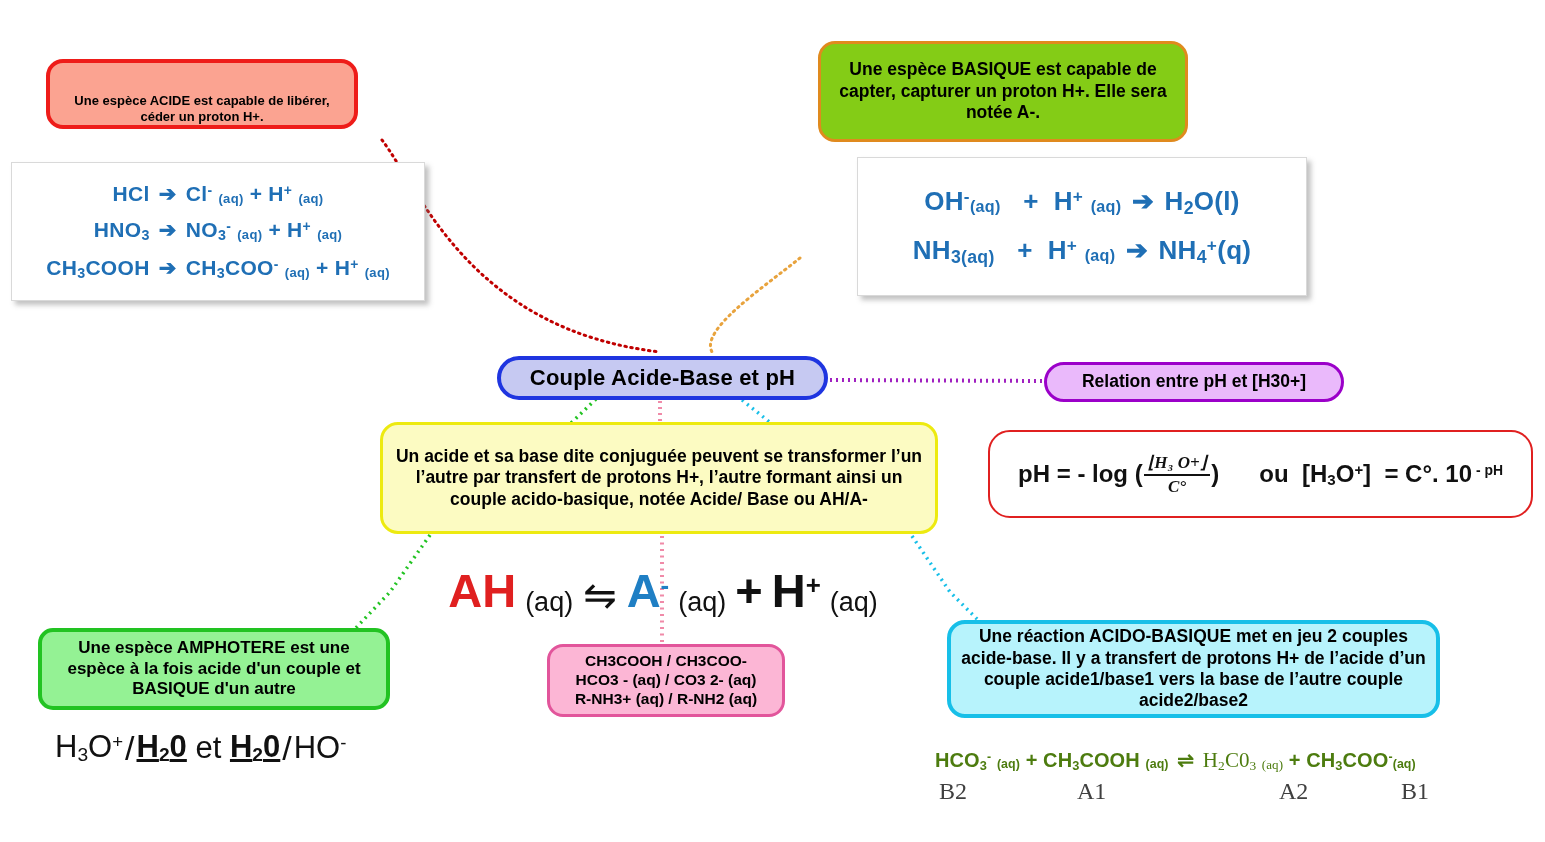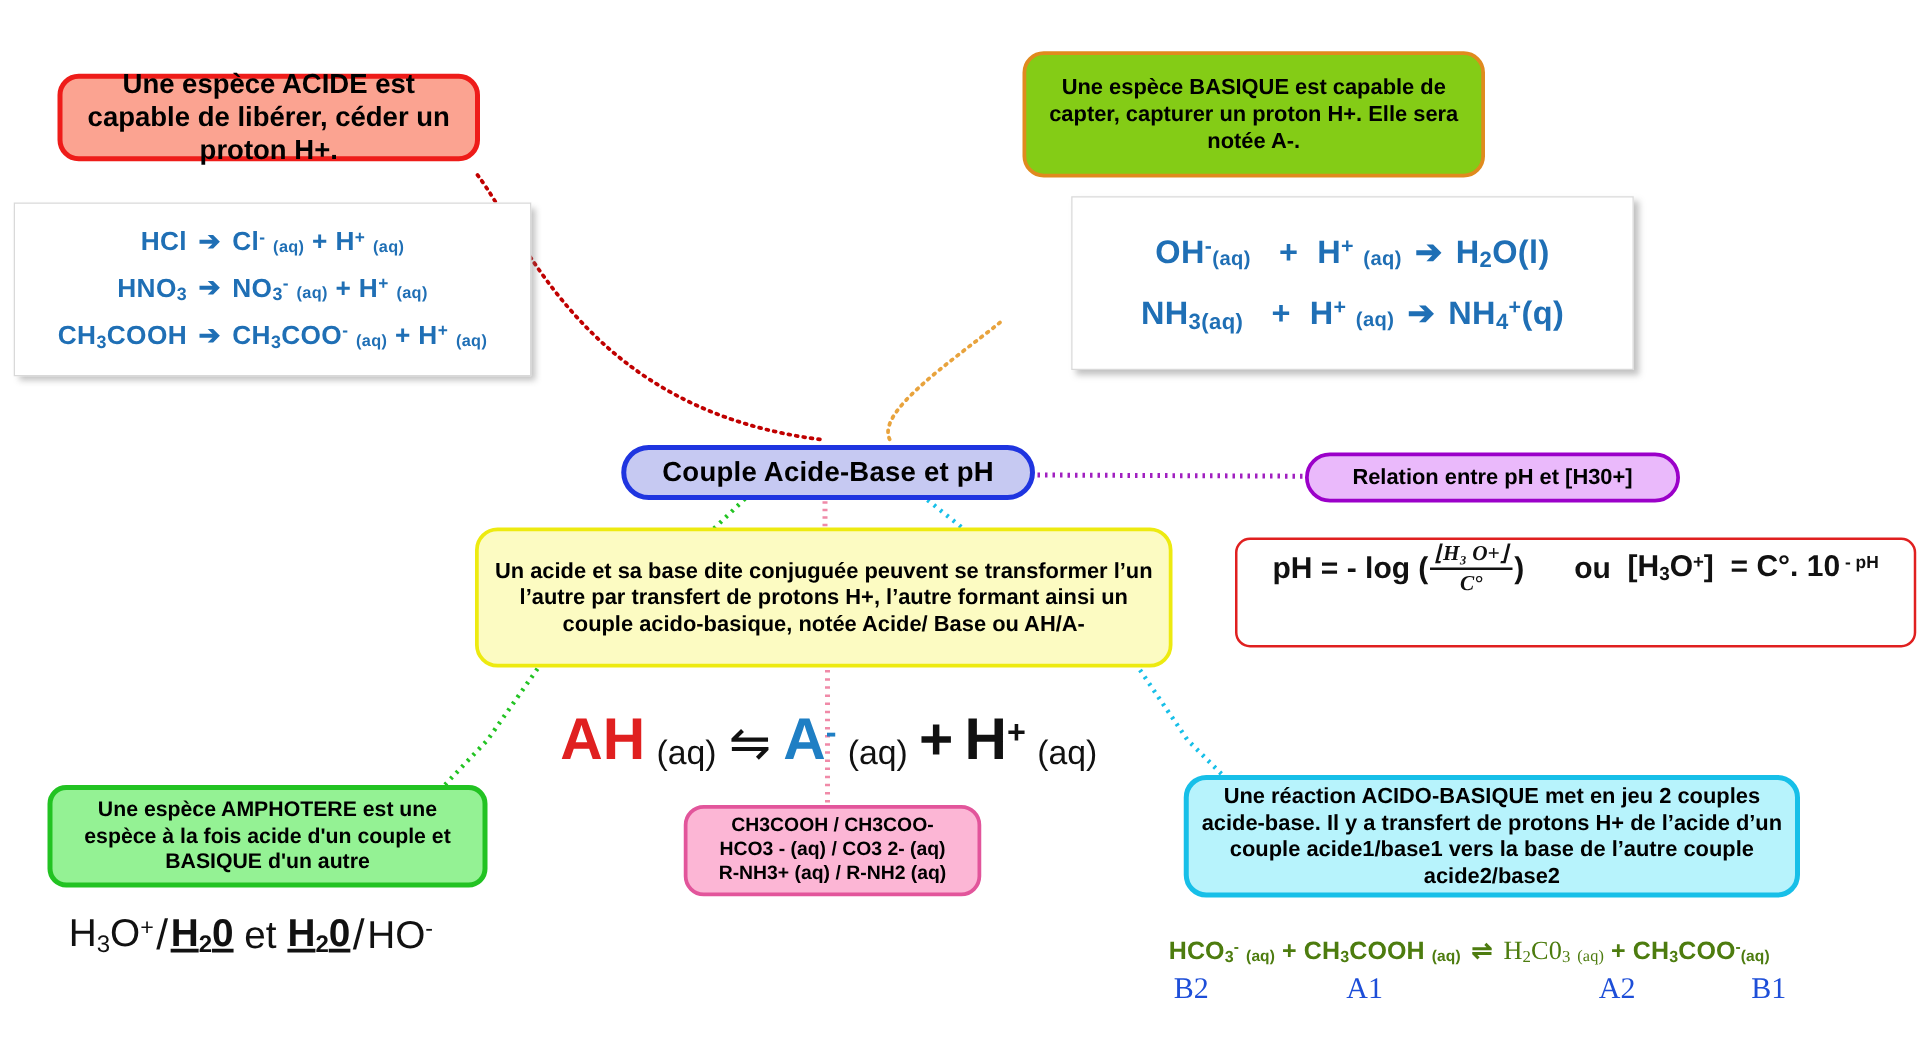--- a/index.html
+++ b/index.html
@@ -33,25 +33,26 @@
     text-align: center;
     font-weight: bold;
     color: #000000;
     line-height: 1.22;
     z-index: 5;
   }
   .node .txt { width: 100%; padding: 0 6px; }
 
   
   .n-acide {
-    left: 46px; top: 59px; width: 338px; height: 70px;
+    left: 46px; top: 59px; width: 312px; height: 70px;
     background: #fba391;
     border: 4px solid #ee1c19;
     border-radius: 17px;
-    font-size: 22px;
+    font-size: 13px;
+    align-items: flex-end;
   }
   .n-basique {
     left: 818px; top: 41px; width: 370px; height: 101px;
     background: #84cc16;
     border: 3px solid #e08a1e;
     border-radius: 17px;
     font-size: 17.5px;
   }
   .n-center {
     left: 497px; top: 356px; width: 331px; height: 44px;
@@ -126,23 +127,23 @@
   .aq { font-size: 0.62em; vertical-align: -0.12em; }
   .arr { font-weight: bold; padding: 0 3px; }
 
   
   .n-formula {
     position: absolute;
     left: 988px; top: 430px; width: 545px; height: 88px;
     box-sizing: border-box;
     background: #ffffff;
     border: 2px solid #e02020;
-    border-radius: 12px;
-    display: flex;
-    align-items: flex-start;
+    border-radius: 22px;
+    display: flex;
+    align-items: center;
     justify-content: center;
     z-index: 5;
   }
   .formula-row {
     display: flex;
     align-items: center;
     font-size: 24px;
     font-weight: bold;
     color: #111111;
     white-space: nowrap;
@@ -228,21 +229,21 @@
   .react-line sub { font-size: 0.64em; vertical-align: -0.22em; }
   .react-line sup { font-size: 0.62em; vertical-align: 0.45em; }
   .react-labels {
     position: relative;
     height: 30px;
     margin-top: 4px;
   }
   .react-labels span {
     position: absolute;
     top: 0;
-    color: #1d4ed8;
+    color: #404040;
     font-family: "Liberation Serif", serif;
     font-size: 24px;
   }
   .lbl0 { left: 4px; }
   .lbl1 { left: 142px; }
   .lbl2 { left: 344px; }
   .lbl3 { left: 466px; }
 </style>
 </head>
 <body>

